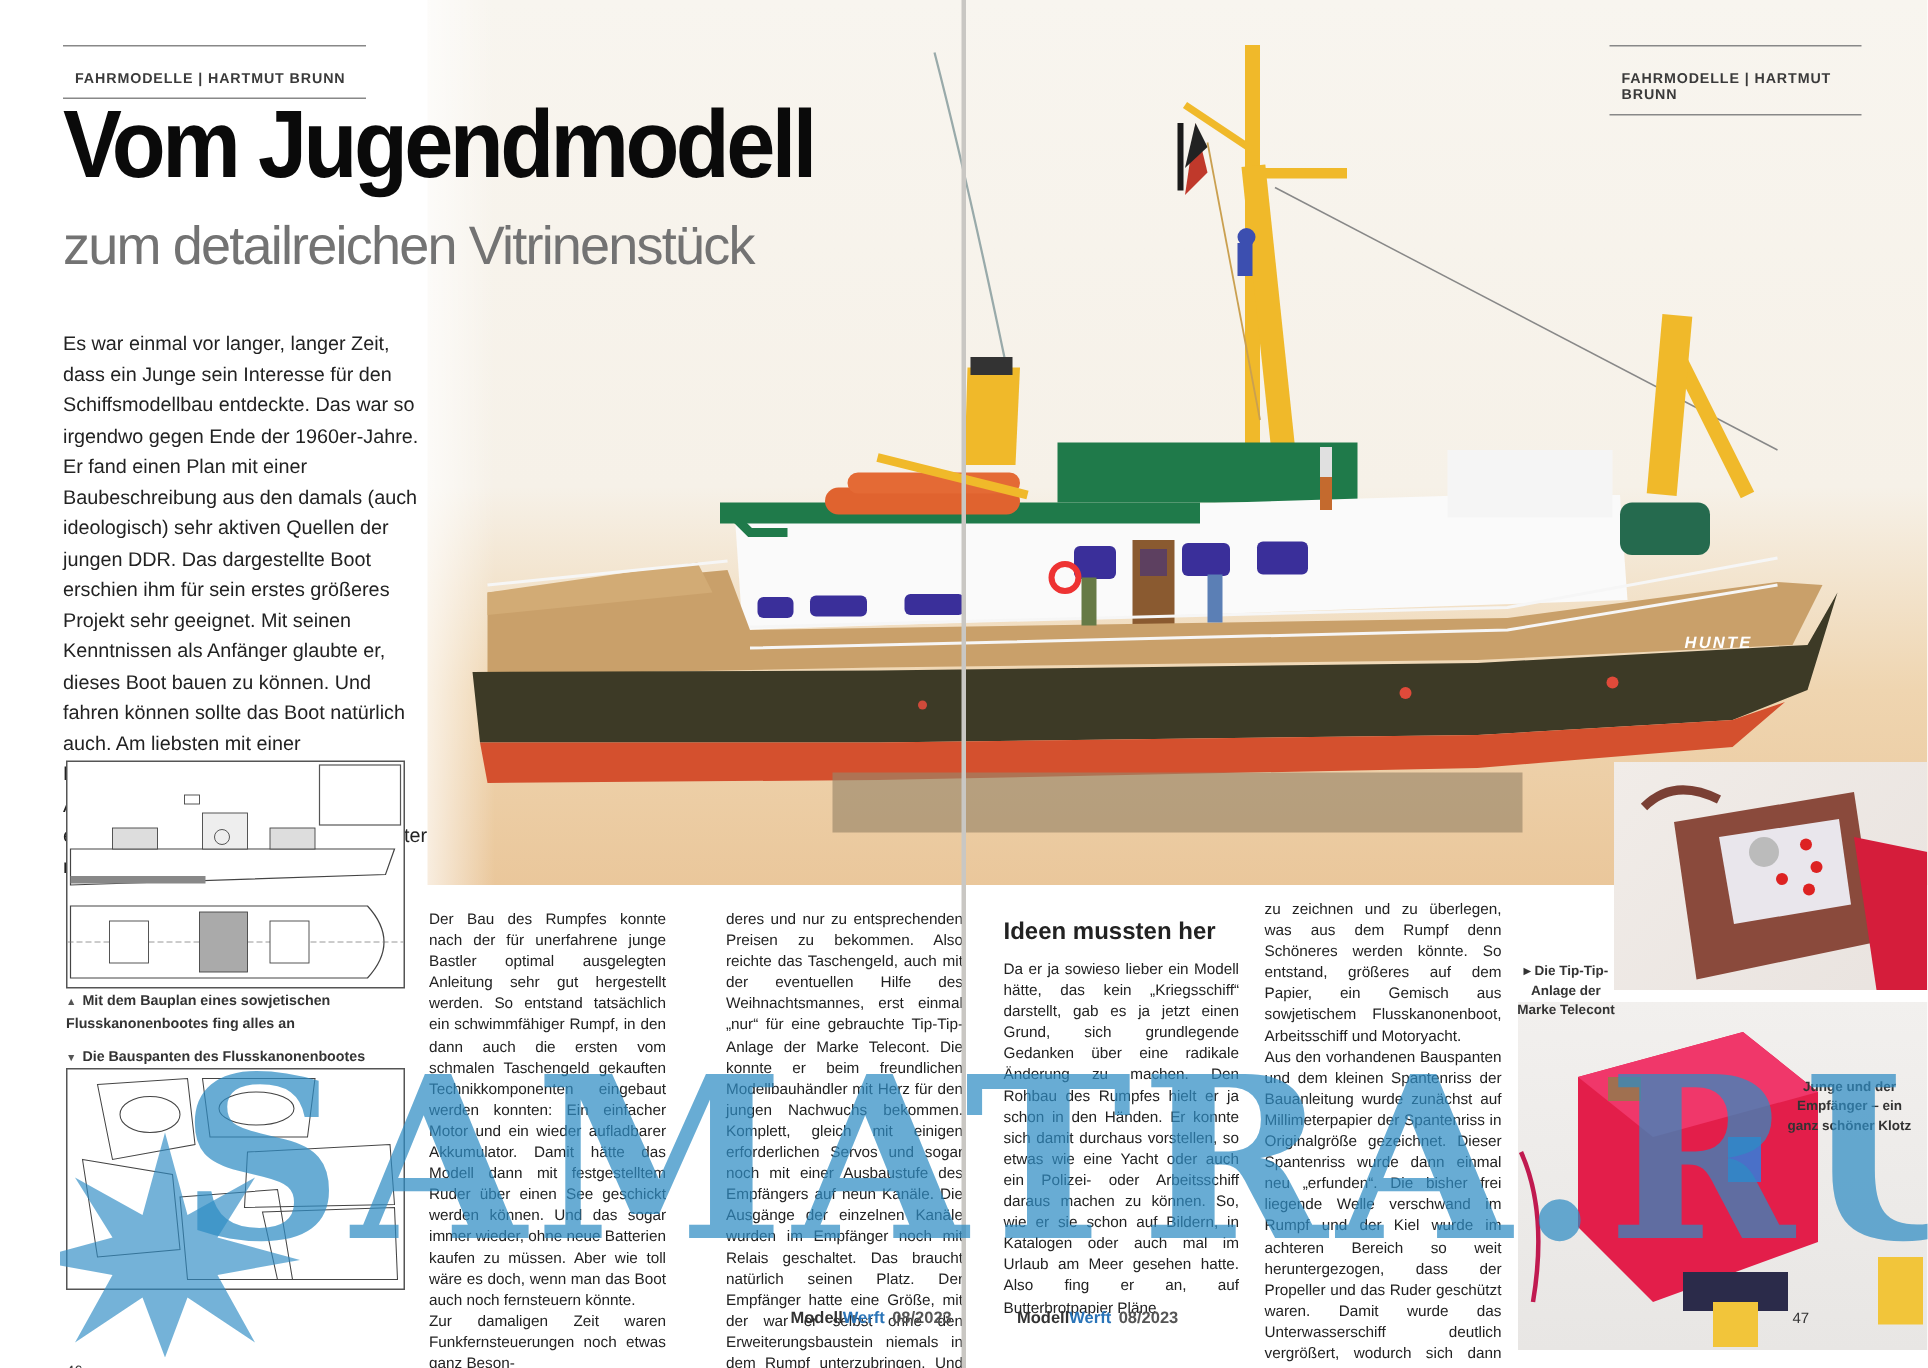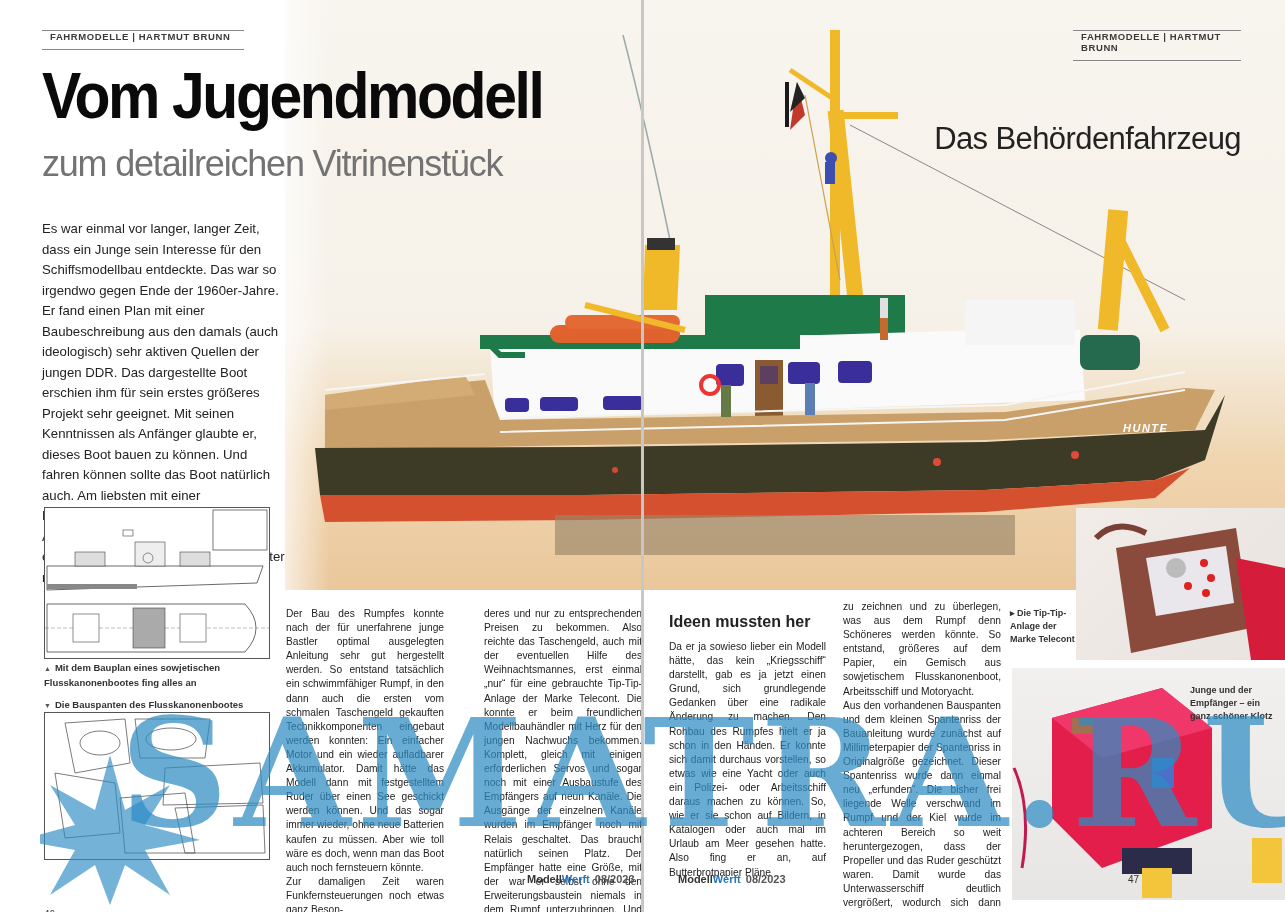--- a/index.html
+++ b/index.html
@@ -20,21 +20,21 @@
   .left-white-fade {
     position: absolute; left: 0; top: 0; width: 330px; height: 590px;
     background: linear-gradient(90deg, #fff 80%, rgba(255,255,255,0) 100%);
     z-index: 2;
   }
 
   .kicker {
     position: absolute; z-index: 5;
     font-size: 9.5px; font-weight: bold; letter-spacing: 0.6px; color: #3a3a3a;
     border-top: 1px solid #888; border-bottom: 1px solid #888;
-    padding: 0 0 7px 8px;
+    padding: 16px 0 7px 8px;
   }
   .kicker-left { left: 42px; top: 30px; width: 202px; }
   .kicker-right { left: 1073px; top: 30px; width: 168px; }
 
   .headline {
     position: absolute; left: 42px; top: 64px; z-index: 5;
     font-size: 64px; font-weight: bold; letter-spacing: -2.6px; color: #0a0a0a; line-height: 1;
     transform: scaleX(0.92); transform-origin: left;
   }
   .subheadline {
@@ -71,29 +71,29 @@
   }
   .col1 { left: 286px; top: 607px; width: 158px; }
   .col2 { left: 484px; top: 607px; width: 158px; }
   .col3 { left: 669px; top: 600px; width: 157px; }
   .col4 { left: 843px; top: 600px; width: 158px; }
   .column p { margin: 0; }
   .col3 .section-head { font-size: 16px; line-height: 20px; margin: 12px 0 8px 0; font-weight: bold; color: #222; text-align: left; }
 
   .folio { position: absolute; z-index: 7; font-size: 10px; color: #333; }
   .folio-left-num { left: 44px; top: 874px; margin-top: 35px; }
-  .folio-right-num { left: 1128px; top: 874px; }
+  .folio-right-num { left: 1195px; top: 874px; }
   .folio-brand { font-weight: bold; font-size: 11px; }
   .folio-brand .blue { color: #2a74b8; }
   .folio-brand .issue { font-weight: bold; font-size: 11px; margin-left: 5px; color: #555; text-align: center; }
   .folio-brand-left { left: 527px; top: 873px; }
   .folio-brand-right { left: 678px; top: 873px; }
 
   .side-caption {
-    position: absolute; z-index: 8; font-size: 9px; font-weight: bold; color: #333; text-align: left; line-height: 13px;
+    position: absolute; z-index: 8; font-size: 9px; font-weight: bold; color: #333; text-align: center; line-height: 13px; margin-top: 34px;
   }
   .cap-tiptip { left: 1010px; top: 607px; width: 68px; }
   .cap-servos { left: 1190px; top: 684px; width: 86px; }
 
   .photo-tiptip {
     position: absolute; left: 1076px; top: 508px; width: 209px; height: 152px; z-index: 7;
     background: linear-gradient(135deg, #f1ece8, #e9e3df); overflow: hidden;
   }
   .photo-servos {
     position: absolute; left: 1012px; top: 668px; width: 273px; height: 232px; z-index: 6;
@@ -240,21 +240,20 @@
 <div class="column col1">
   <p>Der Bau des Rumpfes konnte nach der für unerfahrene junge Bastler optimal ausgelegten Anleitung sehr gut hergestellt werden. So entstand tatsächlich ein schwimmfähiger Rumpf, in den dann auch die ersten vom schmalen Taschengeld gekauften Technikkomponenten eingebaut werden konnten: Ein einfacher Motor und ein wieder aufladbarer Akkumulator. Damit hätte das Modell dann mit festgestelltem Ruder über einen See geschickt werden können. Und das sogar immer wieder, ohne neue Batterien kaufen zu müssen. Aber wie toll wäre es doch, wenn man das Boot auch noch fernsteuern könnte.</p>
   <p>Zur damaligen Zeit waren Funkfernsteuerungen noch etwas ganz Beson-</p>
 </div>
 <div class="column col2">
   <p>deres und nur zu entsprechenden Preisen zu bekommen. Also reichte das Taschengeld, auch mit der eventuellen Hilfe des Weihnachtsmannes, erst einmal „nur“ für eine gebrauchte Tip-Tip-Anlage der Marke Telecont. Die konnte er beim freundlichen Modellbauhändler mit Herz für den jungen Nachwuchs bekommen. Komplett, gleich mit einigen erforderlichen Servos und sogar noch mit einer Ausbaustufe des Empfängers auf neun Kanäle. Die Ausgänge der einzelnen Kanäle wurden im Empfänger noch mit Relais geschaltet. Das braucht natürlich seinen Platz. Der Empfänger hatte eine Größe, mit der war er selbst ohne den Erweiterungsbaustein niemals in dem Rumpf unterzubringen. Und das Gewicht dieses</p>
 </div>
 
 <div class="kicker kicker-right">FAHRMODELLE | HARTMUT BRUNN</div>
 <div class="right-title">
-  <div>Das Behördenfahrzeug</div>
 </div>
 
 <div class="column col3">
   <h3 class="section-head">Ideen mussten her</h3>
   <p>Da er ja sowieso lieber ein Modell hätte, das kein „Kriegsschiff“ darstellt, gab es ja jetzt einen Grund, sich grundlegende Gedanken über eine radikale Änderung zu machen. Den Rohbau des Rumpfes hielt er ja schon in den Händen. Er konnte sich damit durchaus vorstellen, so etwas wie eine Yacht oder auch ein Polizei- oder Arbeitsschiff daraus machen zu können. So, wie er sie schon auf Bildern, in Katalogen oder auch mal im Urlaub am Meer gesehen hatte. Also fing er an, auf Butterbrotpapier Pläne</p>
 </div>
 <div class="column col4">
   <p>zu zeichnen und zu überlegen, was aus dem Rumpf denn Schöneres werden könnte. So entstand, größeres auf dem Papier, ein Gemisch aus sowjetischem Flusskanonenboot, Arbeitsschiff und Motoryacht.</p>
   <p>Aus den vorhandenen Bauspanten und dem kleinen Spantenriss der Bauanleitung wurde zunächst auf Millimeterpapier der Spantenriss in Originalgröße gezeichnet. Dieser Spantenriss wurde dann einmal neu „erfunden“. Die bisher frei liegende Welle verschwand im Rumpf und der Kiel wurde im achteren Bereich so weit heruntergezogen, dass der Propeller und das Ruder geschützt waren. Damit wurde das Unterwasserschiff deutlich vergrößert, wodurch sich dann neben einem höheren Auftrieb</p>
 </div>

